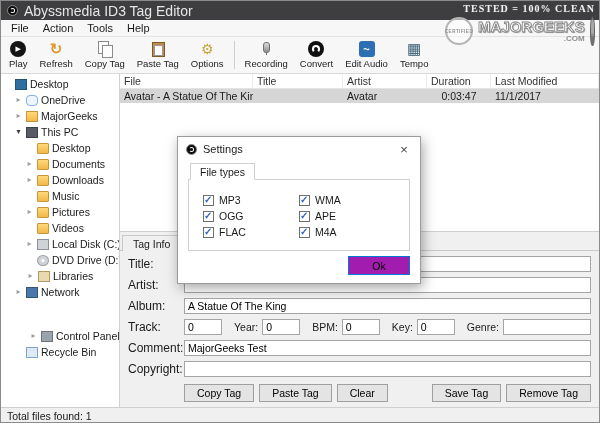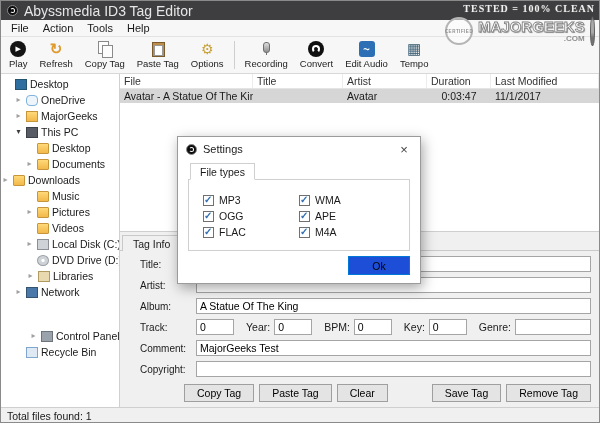--- a/index.html
+++ b/index.html
@@ -107,21 +107,21 @@
   .c-duration { width:64px; flex:0 0 64px; text-align:center; }
   .c-modified { flex:1; }
 
   
   .tagpanel { flex:1; background:#f0f0f0; padding:0 8px; overflow:hidden; }
   .tagtabs { height:19px; margin:0 -8px; border-bottom:1px solid #c9c9c9;
       display:flex; align-items:flex-end; padding-left:2px; }
   .tagtab { background:#f0f0f0; border:1px solid #c9c9c9; border-bottom:none;
       padding:2px 10px 1px; font-size:10.5px; position:relative; top:1px; }
   .fieldrow { display:flex; align-items:center; margin-top:5px; gap:4px; }
-  .flabel { width:52px; flex:0 0 52px; font-size:10px;margin-left:12px; }
+  .flabel { width:52px; flex:0 0 52px; font-size:12px; }
   .ilabel { font-size:10.5px; margin-left:8px; }
   input.txt { flex:1; height:16px; border:1px solid #a5a5a5; background:#fff;
       font:10.5px "Liberation Sans", sans-serif; padding:0 3px; min-width:0; }
   input.small { flex:0 0 38px; width:38px; }
   .btnrow { display:flex; gap:5px; margin-top:7px; padding-left:56px; }
   .spacer { flex:1; }
   .btn { height:18px; padding:1px 12px; background:#e4e4e4; border:1px solid #9f9f9f;
       font:10.5px "Liberation Sans", sans-serif; }
 
   
@@ -142,21 +142,21 @@
       margin-left:2px; position:relative; z-index:2; }
   .dlg-group { border:1px solid #cfcfcf; margin-top:-1px; padding:12px 14px 10px; }
   .checkgrid { display:grid; grid-template-columns:1fr 1fr; grid-auto-flow:column;
       grid-template-rows:repeat(3,16px); }
   .check { display:flex; align-items:center; gap:5px; font-size:10.5px; }
   .ckbox { width:11px; height:11px; flex:0 0 11px; border:1px solid #707070;
       background:#fff; position:relative; }
   .check.checked .ckbox::after { content:"✓"; position:absolute; left:0; top:-2px;
       font-size:10px; font-weight:bold; color:#2e6db5; }
   .dlg-ok { position:absolute; right:10px; bottom:8px; width:62px; height:19px;
-      background:#1d4ed8; border:1px solid #0078d7; font:10.5px "Liberation Sans", sans-serif; }
+      background:#a21caf; border:1px solid #0078d7; font:10.5px "Liberation Sans", sans-serif; }
 
   
   .watermark { position:absolute; top:2px; right:4px; z-index:30; width:150px;
       text-align:right; pointer-events:none; }
   .wm-tested { font-family:"Liberation Serif", serif; font-size:10px; font-weight:bold;
       letter-spacing:1px; color:#f0f0f0; text-shadow:0 1px 1px #444, 0 0 2px #666; }
   .wm-row { display:flex; align-items:center; justify-content:flex-end; gap:5px; margin-top:2px; }
   .wm-badge { width:28px; height:28px; border-radius:50%; border:2px solid #b5b5b5;
       background:rgba(255,255,255,.55); color:#8f8f8f; font-size:4.5px; font-weight:bold;
       display:flex; align-items:center; justify-content:center; letter-spacing:.5px; }
@@ -270,21 +270,21 @@
     <span class="ticon folder-desktop-icon"></span>
     <span class="tlabel">Desktop</span>
   </div>
 
   <div class="titem" style="padding-left: 24px;">
     <span class="twisty collapsed"></span>
     <span class="ticon folder-icon"></span>
     <span class="tlabel">Documents</span>
   </div>
 
-  <div class="titem" style="">
+  <div class="titem" style="padding-left: 24px;">
     <span class="twisty collapsed"></span>
     <span class="ticon folder-icon"></span>
     <span class="tlabel">Downloads</span>
   </div>
 
   <div class="titem" style="padding-left: 24px;">
     <span class="twisty leaf"></span>
     <span class="ticon folder-icon"></span>
     <span class="tlabel">Music</span>
   </div>

